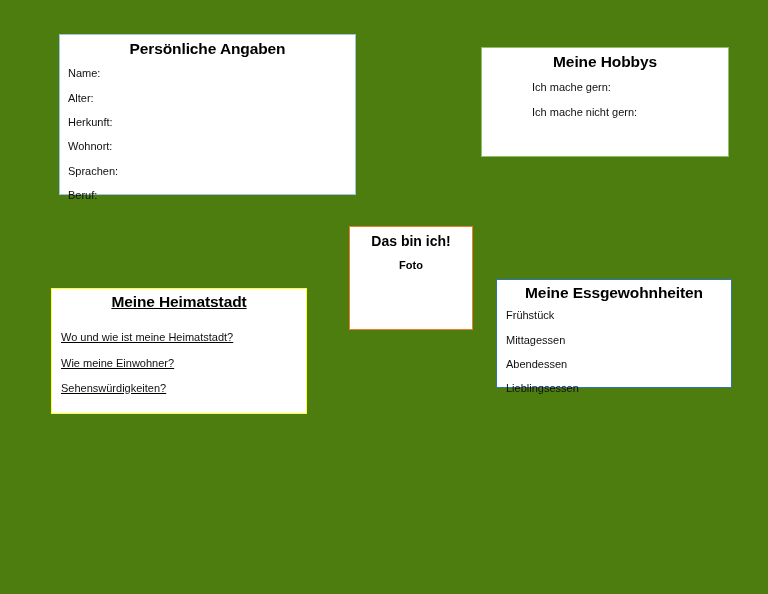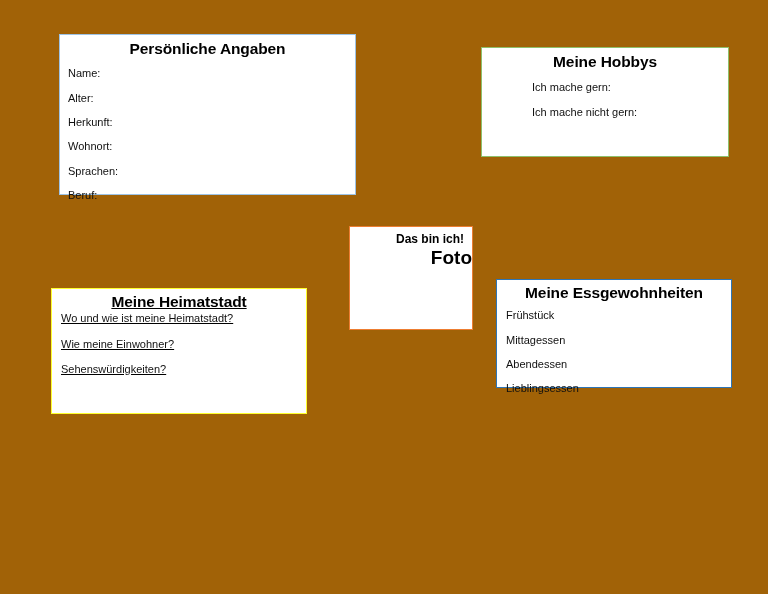--- a/index.html
+++ b/index.html
@@ -12,21 +12,21 @@
     height: 594px;
     position: relative;
     overflow: hidden;
     font-family: "Liberation Sans", sans-serif;
     -webkit-font-smoothing: antialiased;
   }
 
   .worksheet {
     position: absolute;
     inset: 0;
-    background: #a16207;
+    background: #4d7c0f;
   }
 
   
   .card {
     position: absolute;
     background: #ffffff;
     box-sizing: border-box;
     border-style: solid;
     border-width: 1px;
   }
@@ -101,21 +101,21 @@
     top: 288px;
     width: 256px;
     height: 126px;
     border-color: #ffff2e;
     text-decoration: underline;
   }
   #card-hometown .card-title {
     margin-top: 4px;
   }
   #card-hometown .card-lines {
-    margin-top: 3px;
+    margin-top: 22px;
     padding-left: 9px;
   }
   #card-hometown .card-lines li {
     margin-bottom: 14.3px;
   }
 
   
   #card-eating {
     left: 496px;
     top: 279px;
@@ -138,32 +138,32 @@
   #card-photo {
     left: 349px;
     top: 226px;
     width: 124px;
     height: 104px;
     border-color: #ed7d31;
   }
   #card-photo .photo-heading {
     margin: 6px 0 0 0;
     padding: 0 8px;
-    text-align: right;
+    text-align: center;
     font-weight: bold;
-    font-size: 12px;
+    font-size: 14px;
     line-height: 1.15;
     color: #000000;
   }
   #card-photo .photo-caption {
-    margin: 0 0 0 0;
-    padding: 0;
-    text-align: right;
+    margin: 10px 0 0 0;
+    padding: 0;
+    text-align: center;
     font-weight: bold;
-    font-size: 19px;
+    font-size: 11px;
     line-height: 1.15;
     color: #000000;
   }
 </style>
 </head>
 <body>
 
 <div class="worksheet">
 
   <section class="card" id="card-personal">

